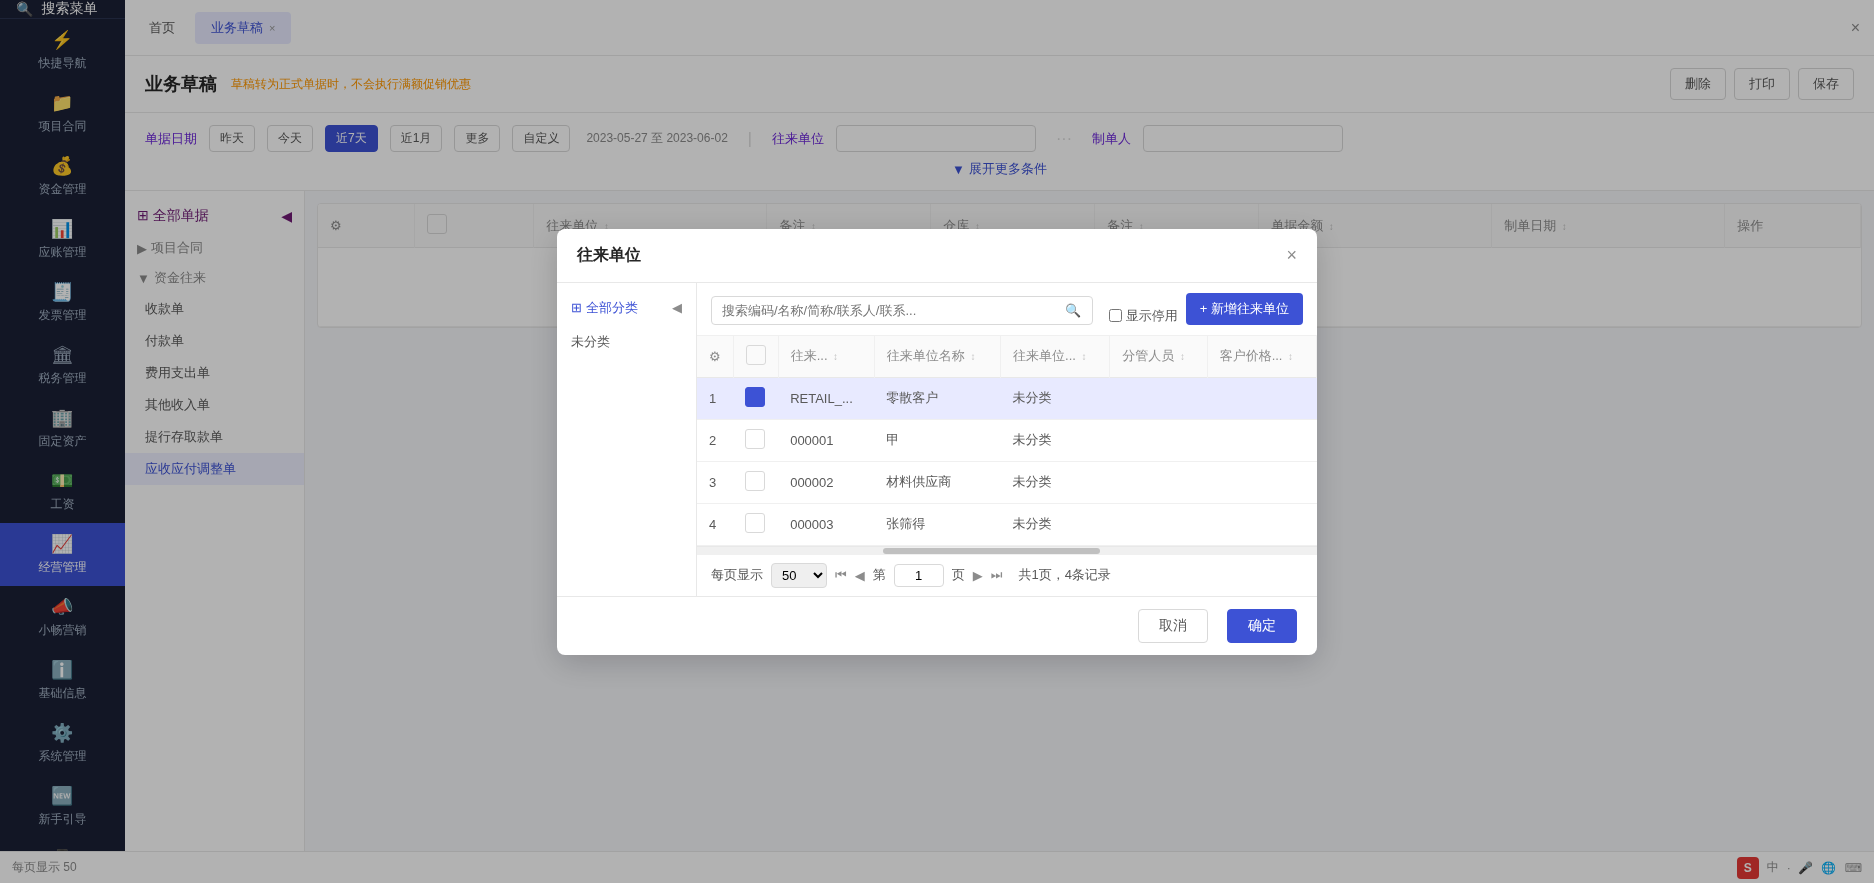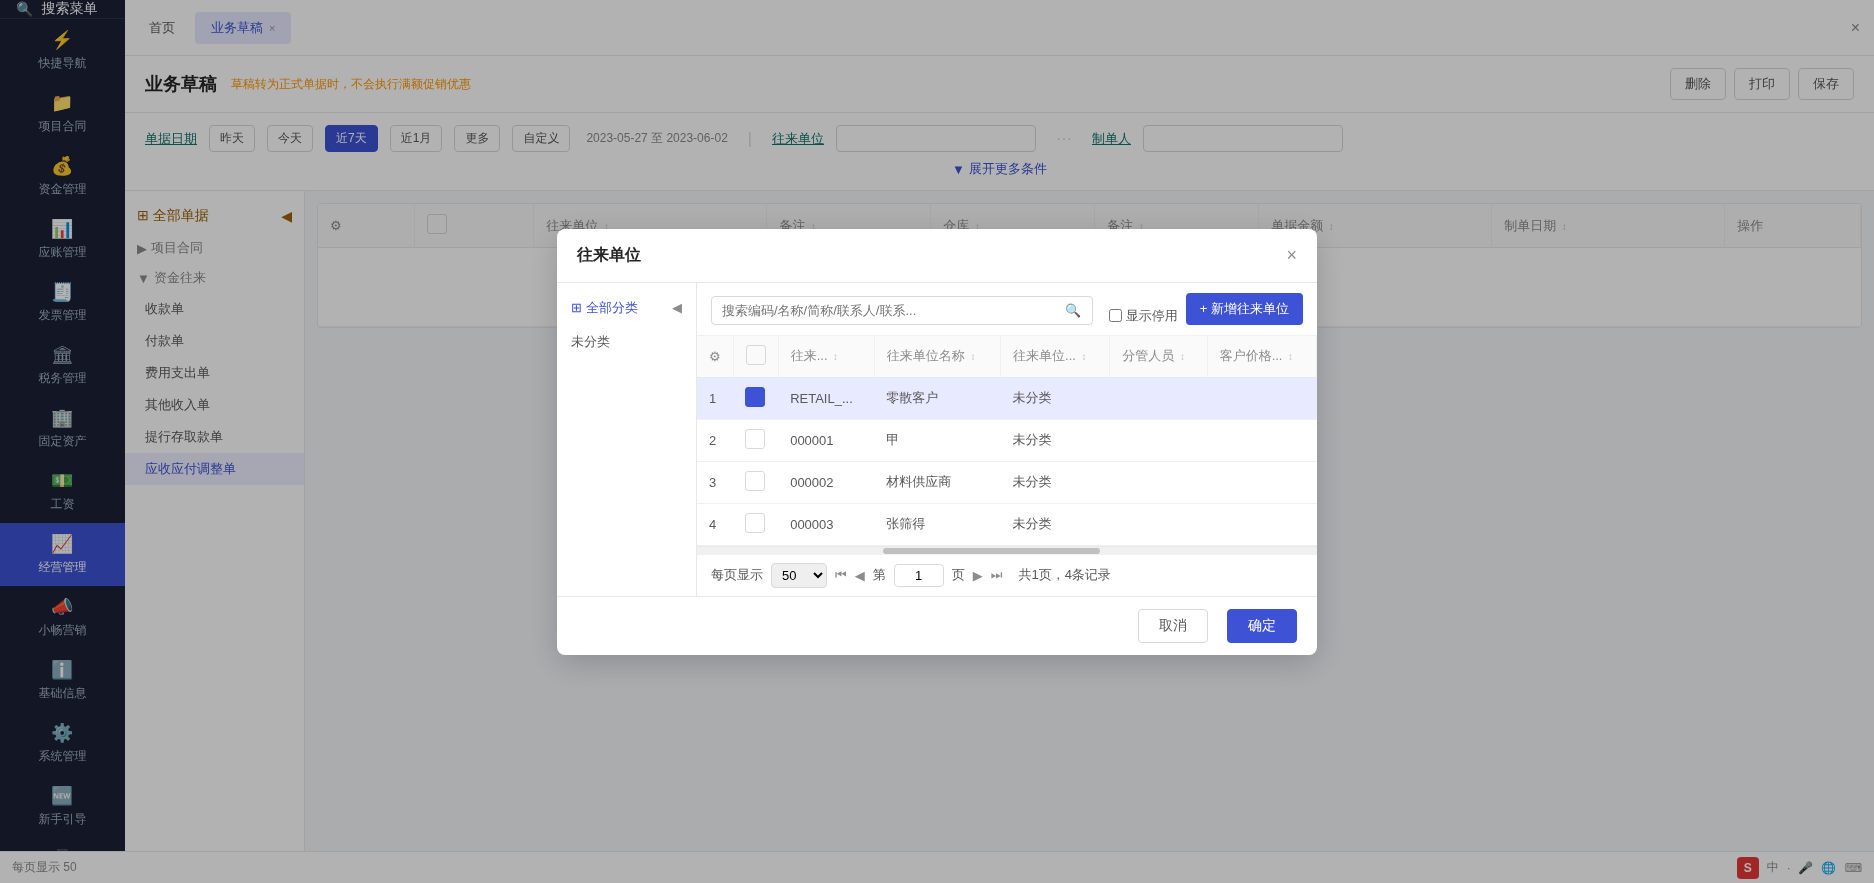--- a/index.html
+++ b/index.html
@@ -93,21 +93,21 @@
     .header-actions { display: flex; gap: 8px; align-items: center; }
     .btn { padding: 6px 14px; border-radius: 4px; font-size: 13px; cursor: pointer; border: 1px solid #d9d9d9; background: #fff; color: #595959; }
 
     
     .filter-bar {
       background: #fff;
       padding: 12px 20px;
       border-bottom: 1px solid #e8e8e8;
     }
     .filter-row { display: flex; align-items: center; gap: 12px; flex-wrap: wrap; }
-    .filter-label { font-size: 13px; color: #0f766e; white-space: nowrap; text-decoration: underline; }
+    .filter-label { font-size: 13px; color: #6d28d9; white-space: nowrap; }
     .date-btn { padding: 4px 10px; border-radius: 4px; font-size: 12px; cursor: pointer; border: 1px solid #d9d9d9; background: #fff; color: #595959; }
     .date-btn.active { background: #3d52d5; color: #fff; border-color: #3d52d5; }
     .filter-input { border: 1px solid #d9d9d9; border-radius: 4px; padding: 5px 10px; font-size: 13px; width: 200px; color: #595959; }
     .expand-more { color: #3d52d5; font-size: 13px; cursor: pointer; display: flex; align-items: center; gap: 4px; }
 
     
     .content {
       flex: 1;
       display: flex;
       overflow: hidden;
@@ -121,21 +121,21 @@
       overflow-y: auto;
       padding: 8px 0;
     }
     .left-nav-header {
       display: flex;
       align-items: center;
       justify-content: space-between;
       padding: 8px 12px;
       font-size: 14px;
       font-weight: 500;
-      color: #a16207;
+      color: #701a75;
       text-align: right;
     }
     .left-nav-item {
       padding: 7px 12px 7px 20px;
       font-size: 13px;
       color: #595959;
       cursor: pointer;
       display: flex;
       align-items: center;
       gap: 4px;

